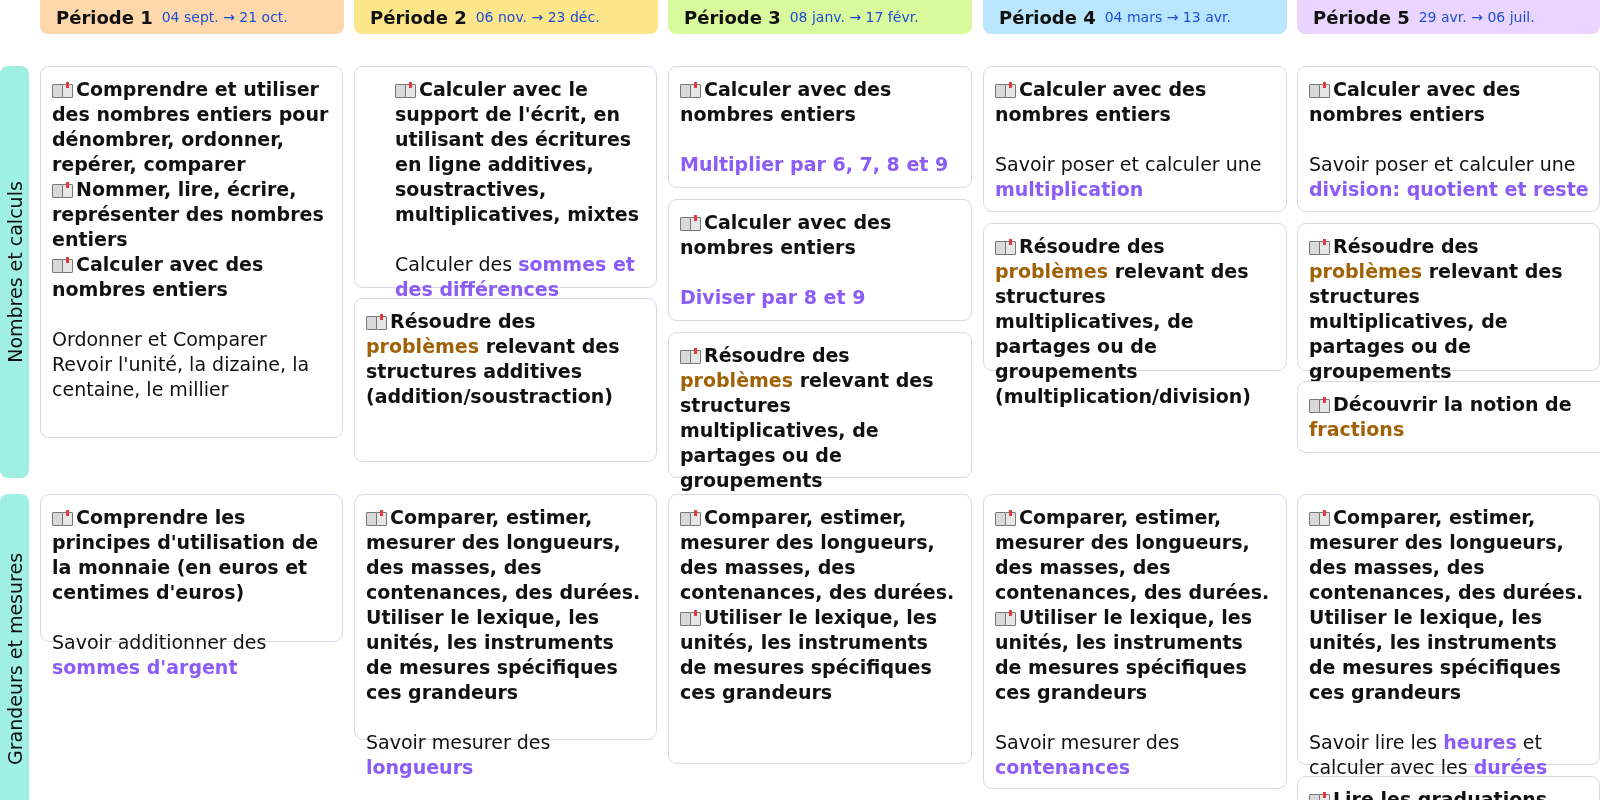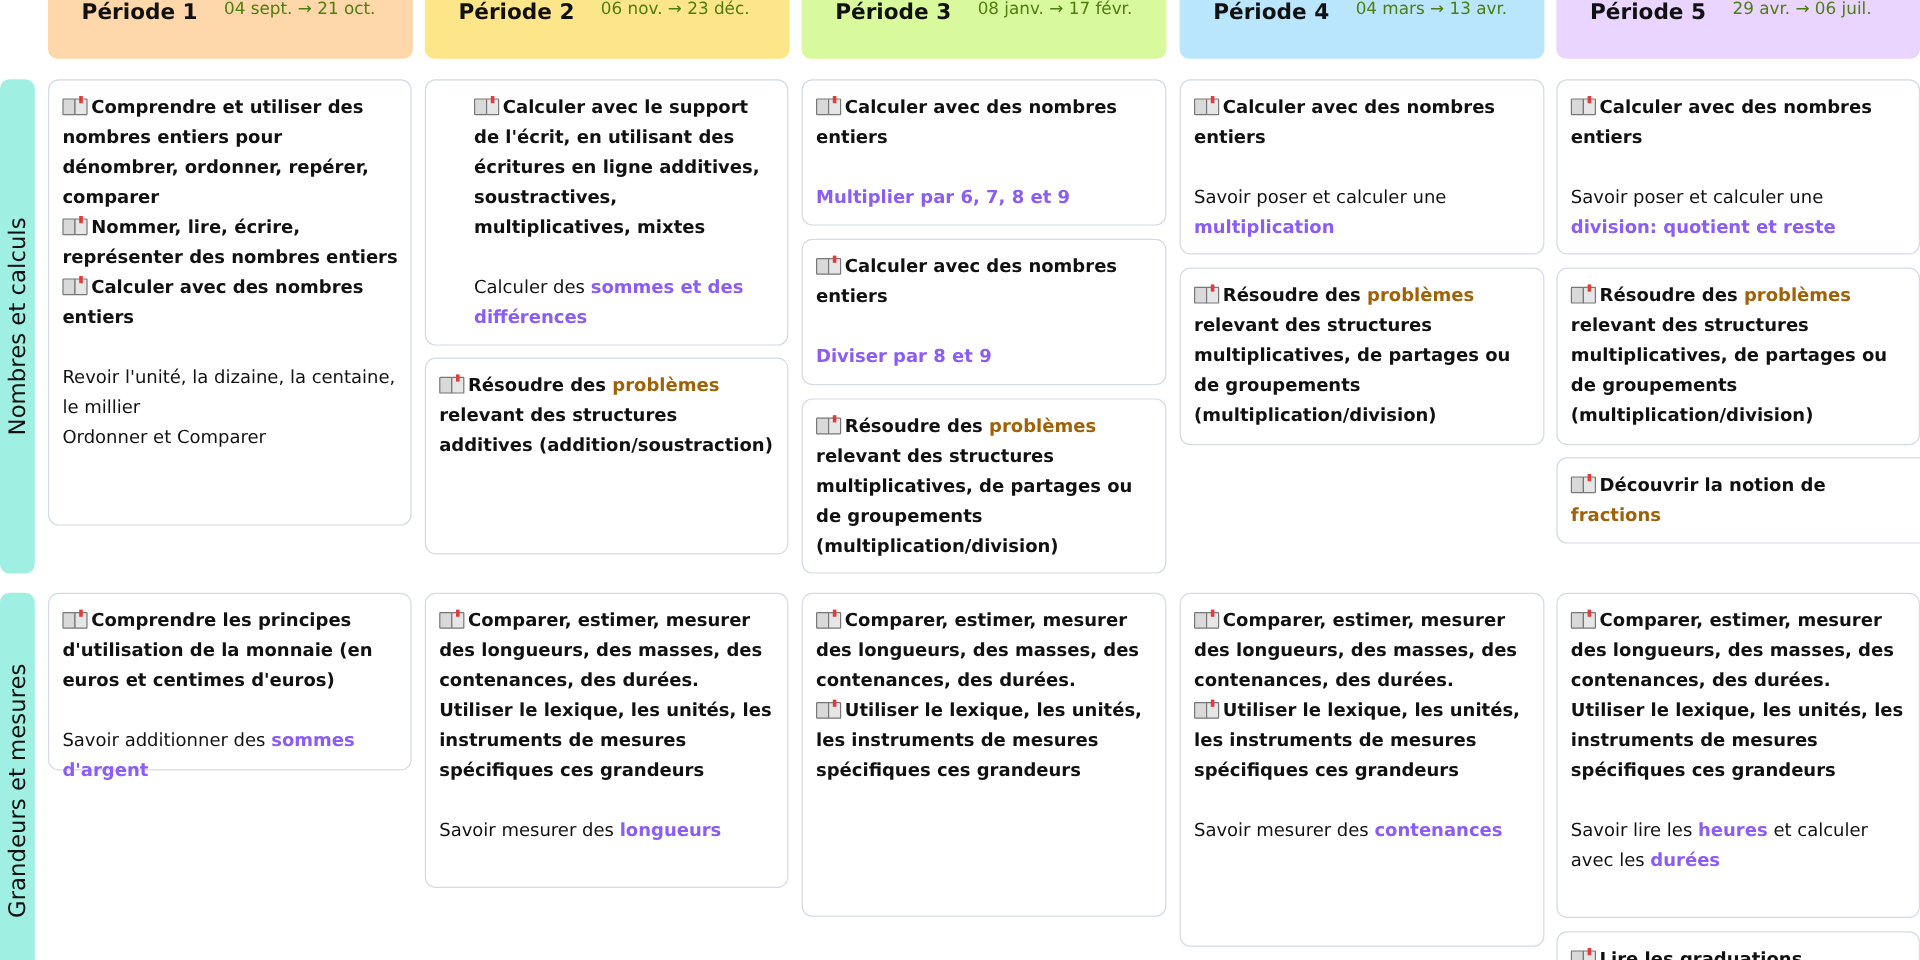--- a/index.html
+++ b/index.html
@@ -1,23 +1,23 @@
 <!DOCTYPE html>
 <html><head>
 <meta charset="utf-8">
 <style>
   * { box-sizing: border-box; margin: 0; padding: 0; }
   html, body { width: 1600px; height: 800px; overflow: hidden; background: #ffffff; }
   body { font-family: "DejaVu Sans", sans-serif; color: #111; position: relative; }
-  .header { position: absolute; top: 0; height: 49px; border-radius: 0 0 8px 8px; padding-left: 28px; display: flex; }
+  .header { position: absolute; top: 0; height: 34px; border-radius: 0 0 8px 8px; padding-left: 16px; display: flex; align-items: center; }
   .header .pt { font-weight: bold; font-size: 18px; color: #111; }
-  .header .pd { font-size: 14px; color: #4d7c0f; margin-left: 22px; }
+  .header .pd { font-size: 14px; color: #1d4ed8; margin-left: 9px; }
   .rowlabel { position: absolute; left: 0; width: 29px; background: #9ff0e2; border-radius: 8px; overflow: hidden; }
   .rowlabel span { position: absolute; left: 50%; white-space: nowrap; font-size: 19px; color: #111; transform: translate(-50%, -50%) rotate(-90deg); }
-  .card { position: absolute; background: #fff; border: 1.5px solid #d3dbe5; border-radius: 9px; padding: 10px 10px 10px 11px; font-size: 15px; line-height: 25px; color: #111; }
+  .card { position: absolute; background: #fff; border: 1.5px solid #d3dbe5; border-radius: 9px; padding: 10px 10px 10px 11px; font-size: 19px; line-height: 25px; color: #111; }
   .card p { margin: 0; }
   .b { font-weight: bold; }
   .t { color: #a16207; }
   .tb { color: #8b5cf6; font-weight: bold; }
   .gap { height: 25px; }
   .book { display: inline-block; width: 20px; height: 15px; position: relative; vertical-align: -1px; margin-right: 4px; }
   .book::before { content: ""; position: absolute; left: 0; top: 2px; width: 9px; height: 12px; background: #d9d9d9; border: 1px solid #777; border-radius: 1px; }
   .book::after { content: ""; position: absolute; left: 10px; top: 2px; width: 9px; height: 12px; background: #e6e6e6; border: 1px solid #777; border-radius: 1px; }
   .book i { position: absolute; left: 14px; top: 0; width: 3px; height: 6px; background: #e23b3b; z-index: 2; }
 </style>
@@ -50,22 +50,22 @@
 </div>
 <div class="rowlabel" style="top:494px;height:330px;">
   <span style="top:165px;">Grandeurs et mesures</span>
 </div>
 
 <div class="card" style="left:40px;top:66px;width:303px;height:372px;">
   <p class="b"><span class="book"><i></i></span><span>Comprendre et utiliser des nombres entiers pour dénombrer, ordonner, repérer, comparer</span></p>
   <p class="b"><span class="book"><i></i></span><span>Nommer, lire, écrire, représenter des nombres entiers</span></p>
   <p class="b"><span class="book"><i></i></span><span>Calculer avec des nombres entiers</span></p>
   <div class="gap"></div>
+  <p>Ordonner et Comparer</p>
   <p>Revoir l'unité, la dizaine, la centaine, le millier</p>
-  <p>Ordonner et Comparer</p>
 </div>
 
 <div class="card" style="left:354px;top:66px;width:303px;height:222px;padding-left:40px;">
   <p class="b"><span class="book"><i></i></span><span>Calculer avec le support de l'écrit, en utilisant des écritures en ligne additives, soustractives, multiplicatives, mixtes</span></p>
   <div class="gap"></div>
   <p><span>Calculer des </span><span class="tb">sommes et des différences</span></p>
 </div>
 <div class="card" style="left:354px;top:298px;width:303px;height:164px;">
   <p class="b"><span class="book"><i></i></span><span>Résoudre des </span><span class="t">problèmes</span><span> relevant des structures additives (addition/soustraction)</span></p>
 </div>

